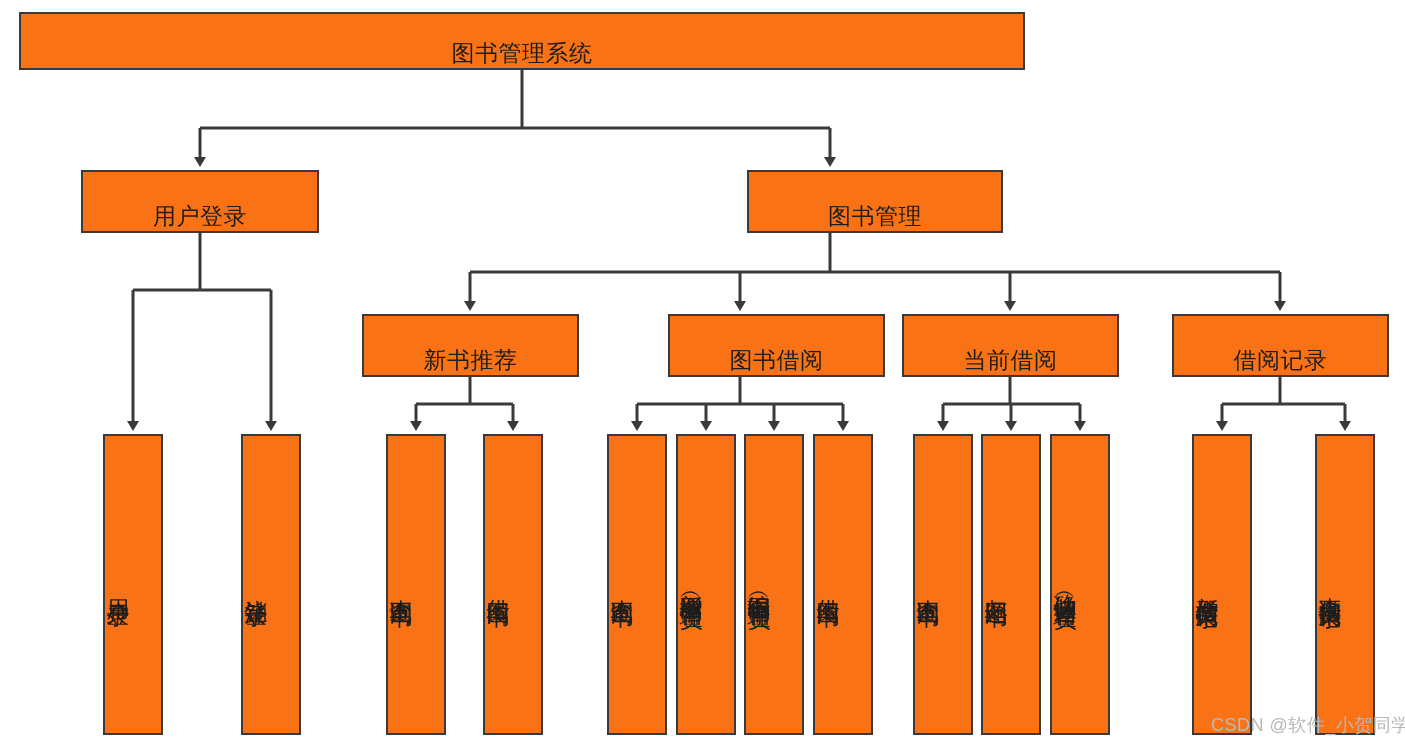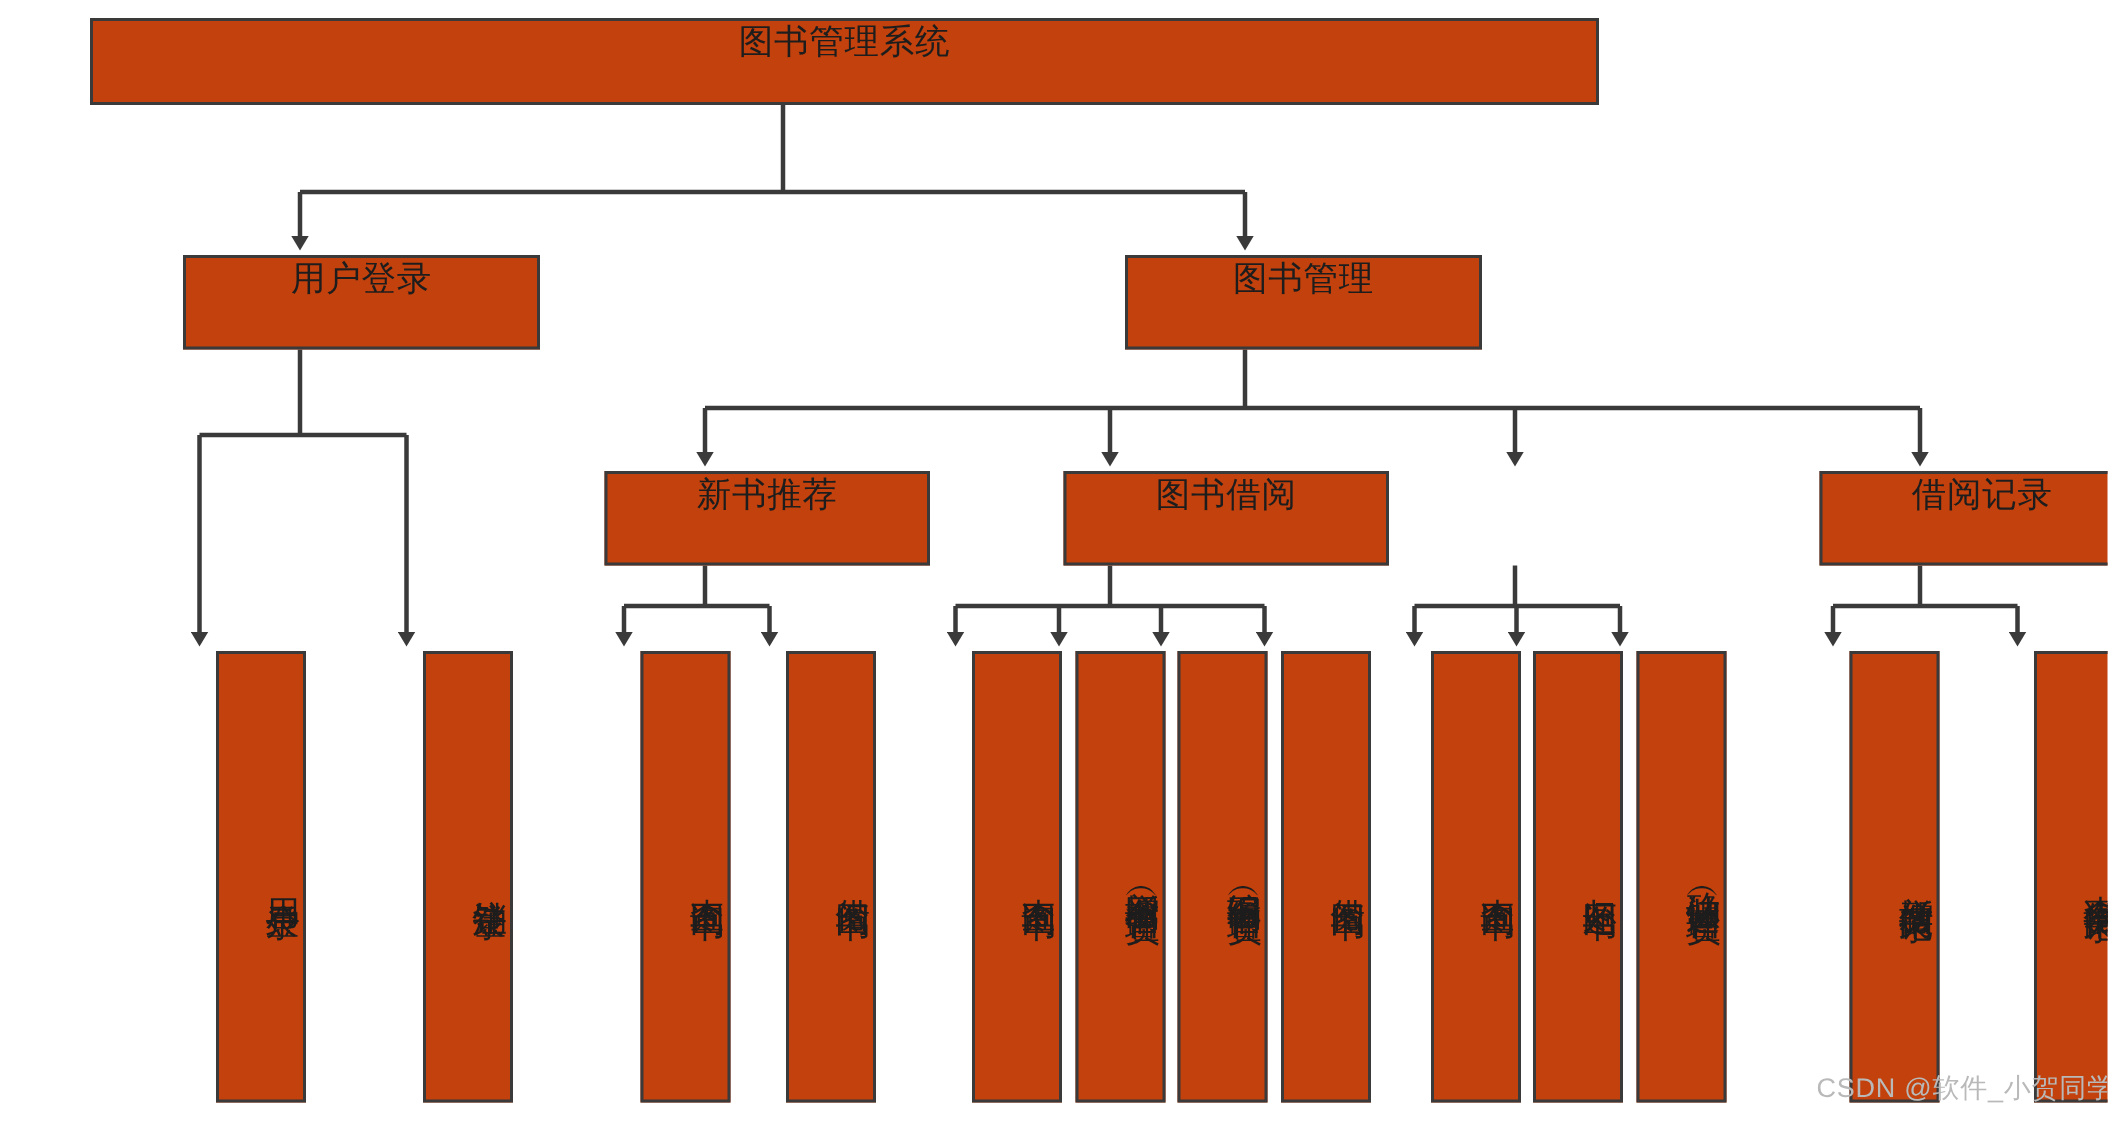--- a/index.html
+++ b/index.html
@@ -27,28 +27,27 @@
     position: absolute;
     left: 0;
     top: 0;
     width: 1405px;
     height: 747px;
     pointer-events: none;
   }
   .node {
     position: absolute;
     box-sizing: border-box;
-    background: #c2410c;
+    background: #f97316;
     border: 2px solid #3a3a3a;
     display: flex;
-    align-items: flex-start;
+    align-items: flex-end;
     justify-content: center;
     text-align: center;
     color: #1d1d1d;
-    margin-left: 41px;
   }
   .node.horizontal {
     font-size: 23px;
     line-height: 1.2;
     letter-spacing: 0.5px;
   }
   .node.vertical {
     writing-mode: vertical-rl;
     text-orientation: upright;
     font-size: 23px;
@@ -68,23 +67,23 @@
     width: 1006px;
     height: 58px;
   }
   #node-user-login {
     left: 81px;
     top: 170px;
     width: 238px;
     height: 63px;
   }
   #node-book-mgmt {
-    left: 709px;
+    left: 747px;
     top: 170px;
-    width: 238px;
+    width: 256px;
     height: 63px;
   }
   #node-new-book-rec {
     left: 362px;
     top: 314px;
     width: 217px;
     height: 63px;
   }
   #node-book-borrow {
     left: 668px;
@@ -200,20 +199,23 @@
   <div class="node horizontal" id="node-book-mgmt">
     <span class="node-label">图书管理</span>
   </div>
 
   <div class="node horizontal" id="node-new-book-rec">
     <span class="node-label">新书推荐</span>
   </div>
   <div class="node horizontal" id="node-book-borrow">
     <span class="node-label">图书借阅</span>
   </div>
+  <div class="node horizontal" id="node-current-borrow">
+    <span class="node-label">当前借阅</span>
+  </div>
   <div class="node horizontal" id="node-borrow-record">
     <span class="node-label">借阅记录</span>
   </div>
 
   <div class="node vertical leaf" id="leaf-user-login">
     <span class="node-label">用户登录</span>
   </div>
   <div class="node vertical leaf" id="leaf-user-logout">
     <span class="node-label">注销登录</span>
   </div>

